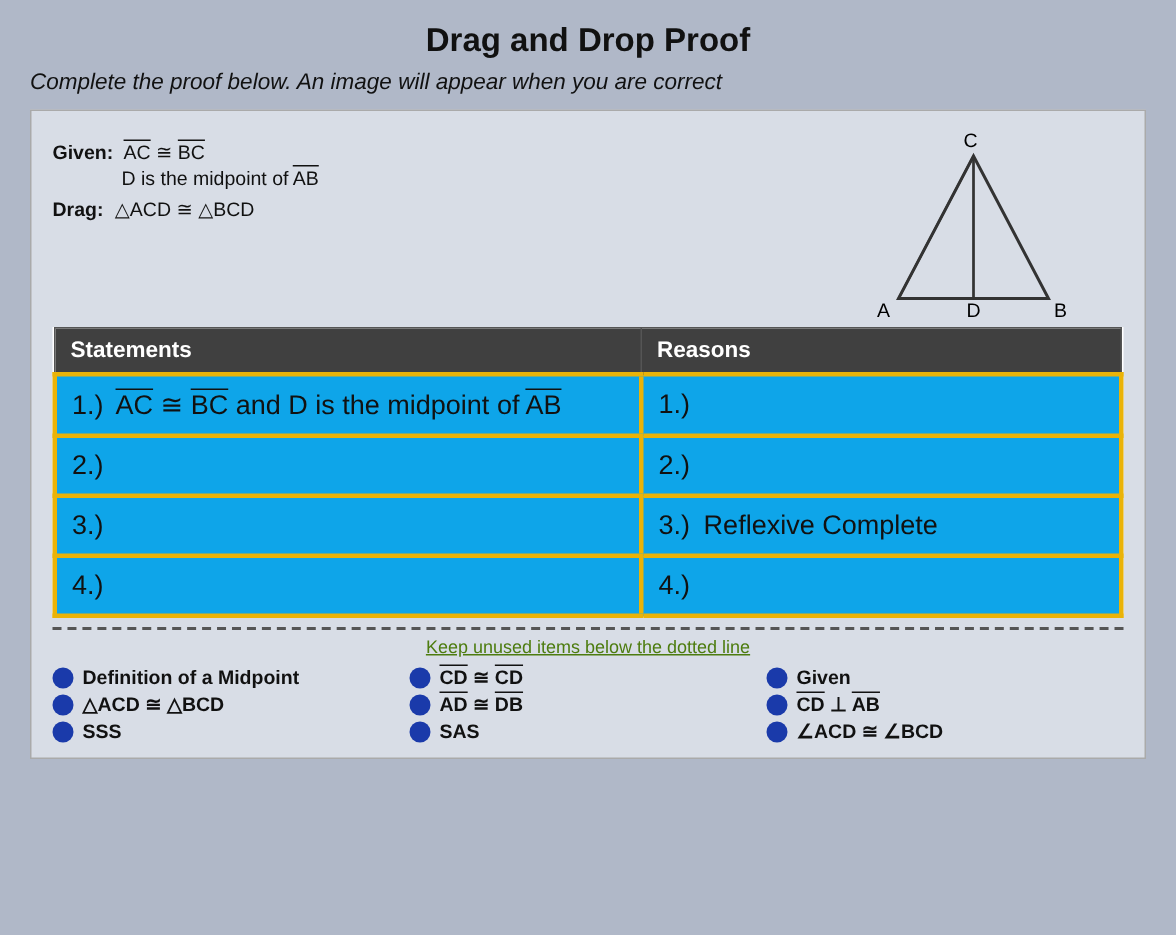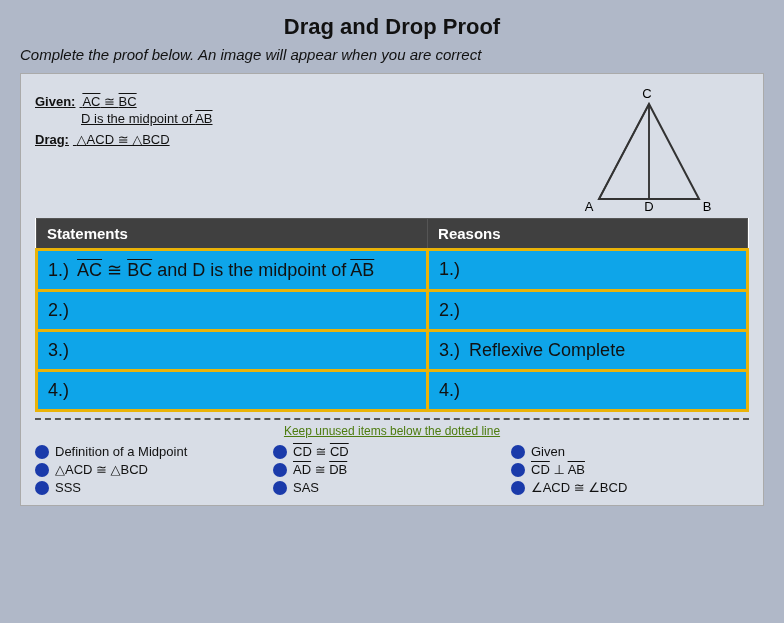--- a/index.html
+++ b/index.html
@@ -40,21 +40,20 @@
       display: flex;
       flex-direction: row;
       align-items: flex-start;
       margin-bottom: 4px;
     }
     .given-prove {
       flex: 1;
       font-size: 13px;
       color: #111;
       padding-top: 10px;
-      text-decoration: underline;
     }
     .given-prove .label {
       font-weight: bold;
       margin-right: 4px;
     }
     .given-prove .line {
       margin-bottom: 2px;
     }
     .overline {
       text-decoration: overline;
@@ -131,20 +130,21 @@
       flex: 1;
     }
     .drag-item {
       display: flex;
       flex-direction: row;
       align-items: center;
       gap: 6px;
       font-size: 13px;
       color: #111;
       cursor: grab;
+      font-weight: bold;
     }
     .drag-dot {
       width: 14px;
       height: 14px;
       border-radius: 50%;
       background: #222;
       flex-shrink: 0;
       display: inline-block;
     }
     .drag-dot-blue {

